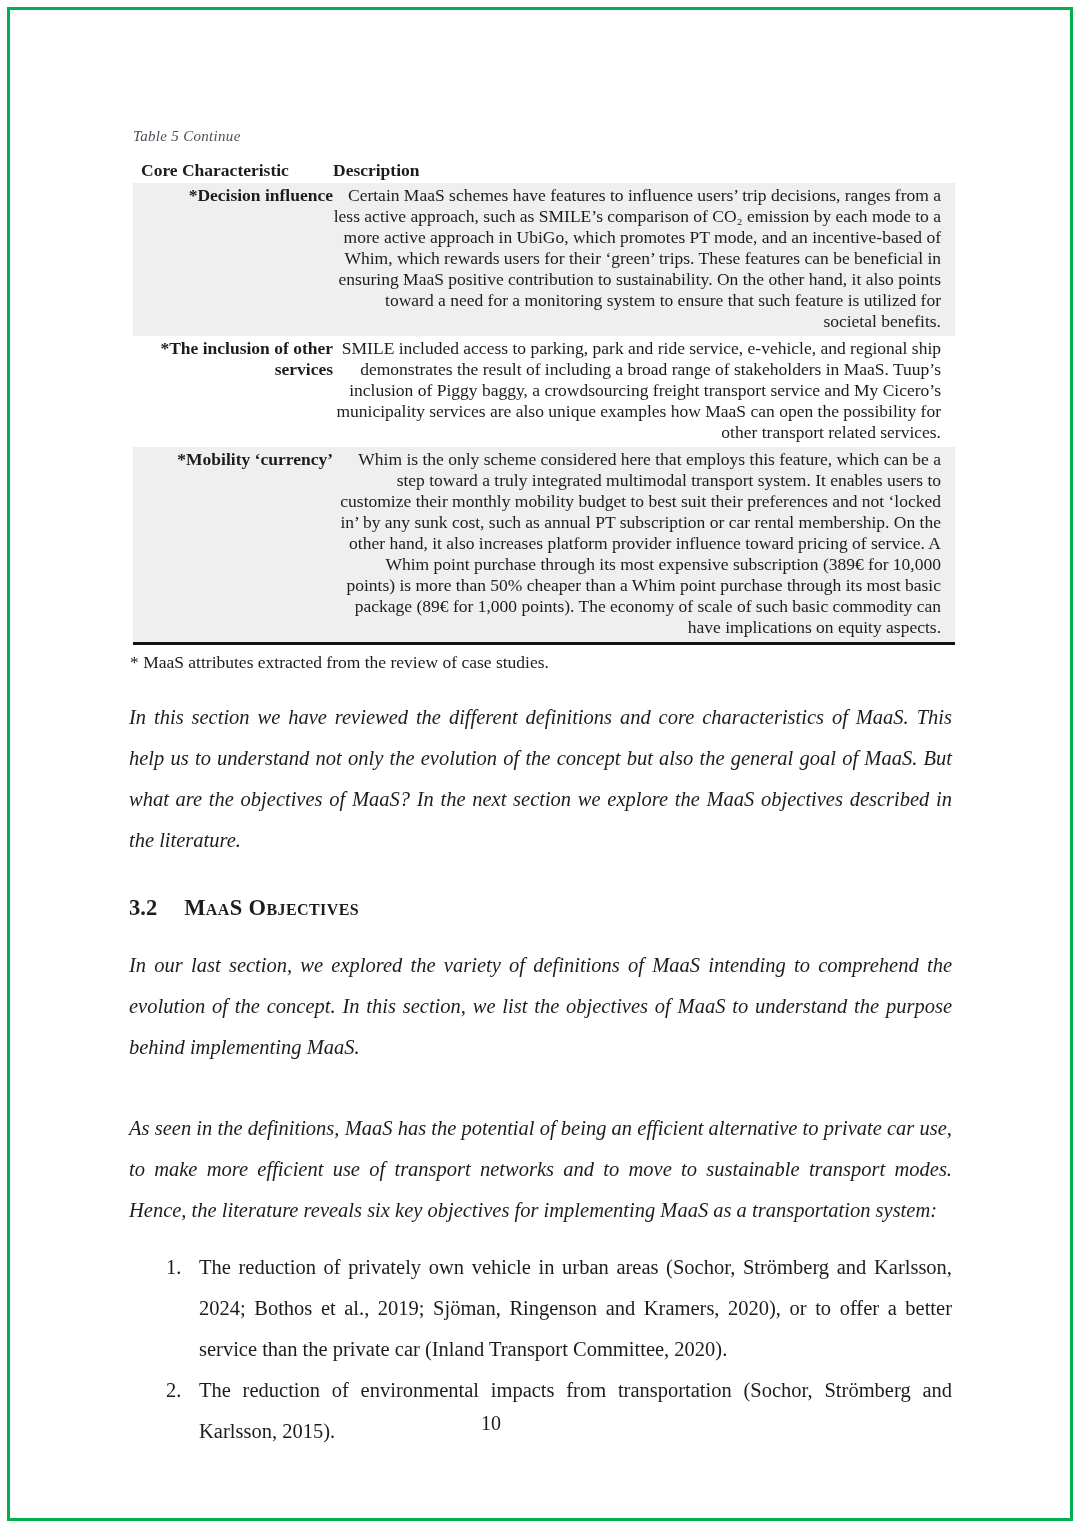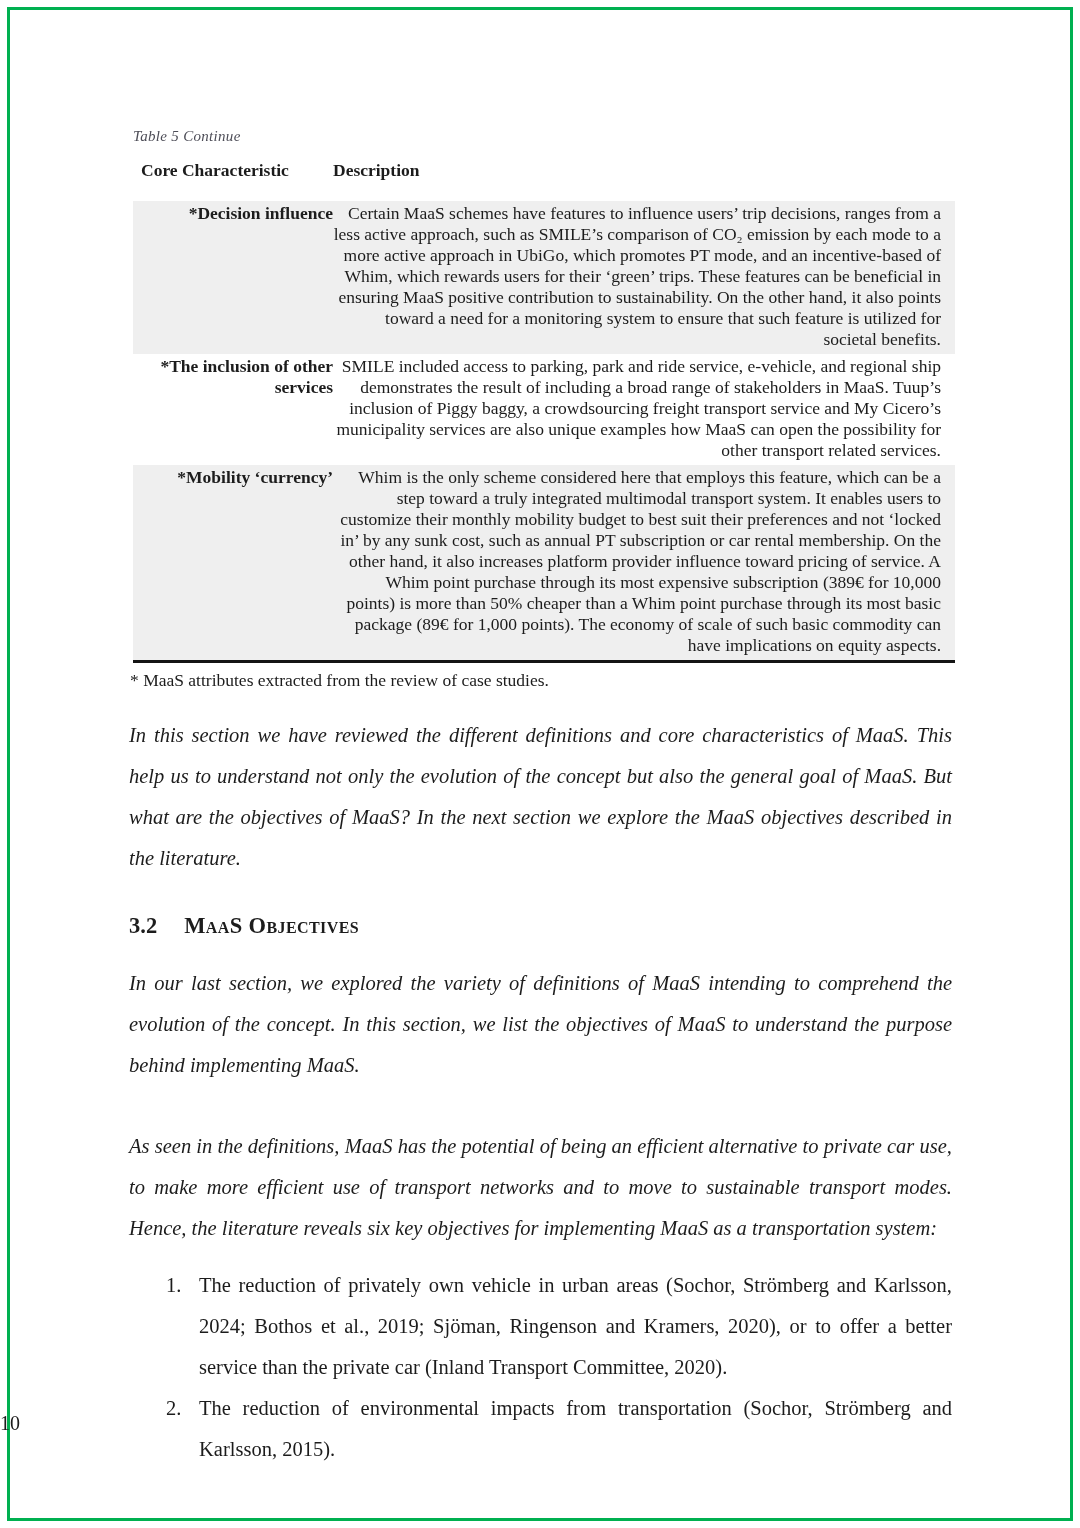--- a/index.html
+++ b/index.html
@@ -15,21 +15,21 @@
   }
   .caption {
     padding-top: 128px; margin-left: 133px;
     font-style: italic; font-size: 15px; color: #4d4d57; letter-spacing: 0.3px;
   }
   .table-wrap {
     margin: 14px 0 0 133px; width: 822px;
     font-size: 17.5px; line-height: 21px;
     border-bottom: 3px solid #141414;
   }
-  .thead { display: flex; font-weight: bold; padding: 1px 0 20px 0; }
+  .thead { display: flex; font-weight: bold; padding: 1px 0 2px 0; }
   .col-char { width: 200px; flex: none; padding-left: 8px; box-sizing: border-box; font-weight: bold; }
   .col-desc { flex: 1; padding-right: 14px; }
   .trow { display: flex; padding: 2px 0 4px 0; text-align: right; }
   .trow.shaded { background: #efefef; }
   .footnote { margin: 7px 0 0 130px; font-size: 17.5px; }
   .body-text {
     margin-left: 129px; width: 823px;
     font-size: 20.5px; line-height: 41px; text-align: justify;
   }
   p.para { margin: 24px 0 0 0; font-style: italic; }
@@ -38,21 +38,21 @@
     margin: 34px 0 0 129px; font-size: 22.5px; font-weight: bold;
   }
   .heading .hgap { display: inline-block; width: 27px; }
   .heading .title { font-variant: small-caps; letter-spacing: 0.4px; margin-top: 8px; }
   .olist { margin: 16px 0 0 129px; width: 823px; }
   .oitem { display: flex; font-size: 20.5px; line-height: 41px; }
   .oitem .num { width: 33px; margin-left: 37px; flex: none; }
   .oitem .txt { flex: 1; text-align: justify; }
   .pagenum {
     position: absolute; top: 1412px; left: 0; width: 982px;
-    font-size: 20px;
+    text-align: center; font-size: 20px;
   }
 </style>
 </head>
 <body>
 
 <div class="page">
   <div class="frame"></div>
 
   <div class="caption">Table 5 Continue</div>
 

